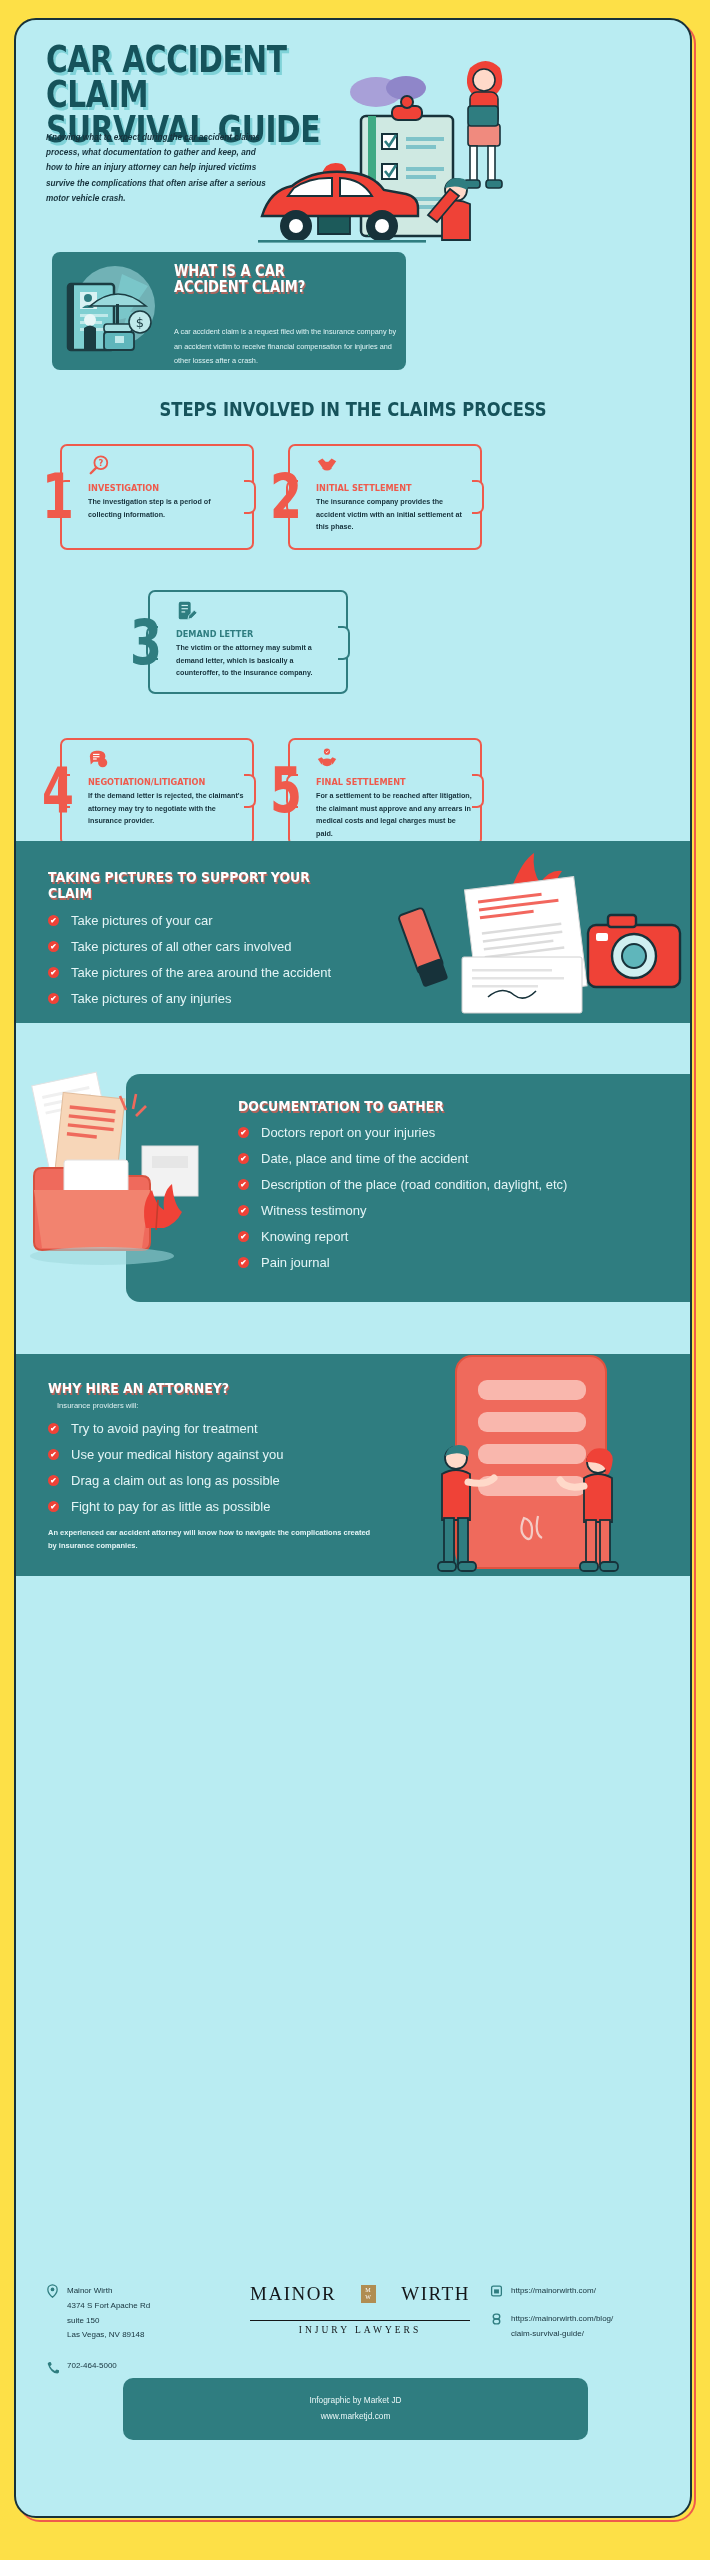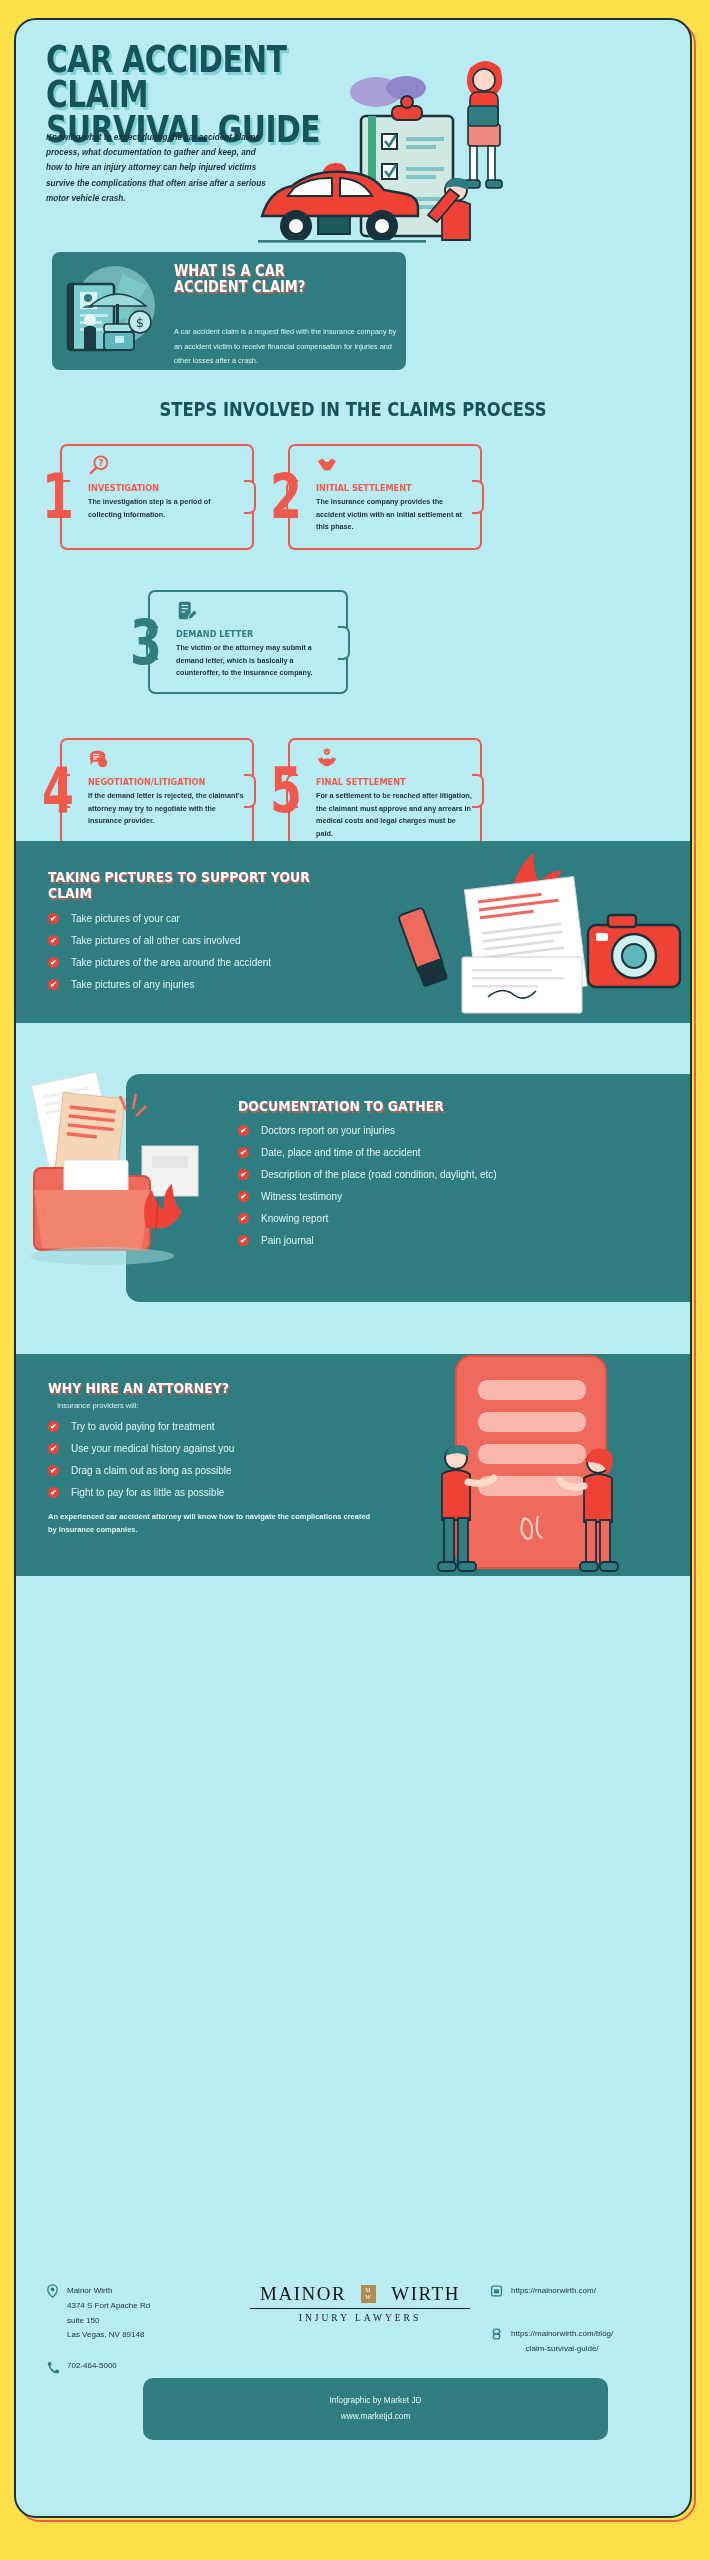--- a/index.html
+++ b/index.html
@@ -143,60 +143,60 @@
     transform: scaleX(0.86); transform-origin: left top;
     text-shadow: 1.5px 1.5px 0 rgba(239,90,76,.7);
   }
   .chk-row { display: flex; align-items: center; margin-top: 11px; }
   .chk {
     width: 11px; height: 11px; border-radius: 50%;
     background: #ef4237; color: #fff;
     font-size: 7.5px; line-height: 11px; text-align: center;
     flex: 0 0 auto; font-weight: bold;
   }
-  .chk-txt { margin-left: 12px; font-size: 10px; color: #e4f5f6; }
+  .chk-txt { margin-left: 12px; font-size: 13px; color: #e4f5f6; }
 
   .gather-card {
     position: absolute; left: 110px; top: 0;
     width: 600px; background: #2f7d80;
     border-radius: 14px 0 0 14px;
   }
 
   .note {
     font-size: 7.5px; line-height: 1.7; color: #e4f5f6; font-weight: bold;
   }
   .sublabel { font-size: 7.6px; color: #dff0f1; margin-top: 5px; padding-left: 9px; }
 
   
   .foot-line { display: flex; align-items: flex-start; margin-top: 36px; }
   .foot-ic { width: 13px; height: 14px; flex: 0 0 auto; margin-right: 8px; }
   .foot-tx { font-size: 8px; color: #16323c; line-height: 1.85; }
   .logo-main {
     font-family: "Liberation Serif", serif;
     font-size: 19px; letter-spacing: 1.5px; color: #14171a;
-    border-bottom: 1.6px solid #14171a; padding-bottom: 3px;
-    display: flex; align-items: center; justify-content: center; gap: 15px;
+    border-bottom: 1.6px solid #14171a; padding-bottom: 15px;
+    display: flex; align-items: center; justify-content: center; gap: 25px;
   }
   .logo-badge {
     background: #b08d52; color: #fff; font-size: 6px;
     padding: 2px 4px; line-height: 1.1; font-family:"Liberation Serif",serif;
     display:flex; flex-direction:column; align-items:center;
   }
   .logo-sub {
     font-family: "Liberation Serif", serif;
     font-size: 9.5px; letter-spacing: 3px; color: #14171a;
     text-align: center; margin-top: 4px;
   }
   .credit {
     position: absolute; left: 123px; top: 2378px;
     width: 465px; height: 62px;
     background: #2f7d80; border-radius: 10px;
     display: flex; flex-direction: column;
     align-items: center; justify-content: center;
-    color: #eaf7f7; font-size: 8.3px; line-height: 1.9; margin-left: 20px;
+    color: #eaf7f7; font-size: 8.3px; line-height: 1.9;
   }
 </style>
 </head>
 <body>
 
 <div id="page">
 
   <div class="frame-shadow"></div>
   <div class="frame">
 
@@ -606,21 +606,21 @@
   </div>
 
   <div style="position:absolute; left:490px; top:2248px; width:210px;">
     <div class="foot-line" style="align-items:center;">
       <svg class="foot-ic" viewBox="0 0 16 16">
         <rect x="2" y="2" width="12" height="12" rx="2" fill="none" stroke="#2f7d80" stroke-width="1.6"></rect>
         <rect x="5" y="6" width="6" height="5" fill="#2f7d80"></rect>
       </svg>
       <div class="foot-tx">https://mainorwirth.com/</div>
     </div>
-    <div class="foot-line" style="margin-top:28px;text-align:center;">
+    <div class="foot-line" style="margin-top:13px;">
       <svg class="foot-ic" viewBox="0 0 16 16">
         <rect x="4" y="2" width="8" height="6" rx="3" fill="none" stroke="#2f7d80" stroke-width="1.7"></rect>
         <rect x="4" y="8" width="8" height="6" rx="3" fill="none" stroke="#2f7d80" stroke-width="1.7"></rect>
       </svg>
       <div>
         <div class="foot-tx">https://mainorwirth.com/blog/</div>
         <div class="foot-tx">claim-survival-guide/</div>
       </div>
     </div>
   </div>

